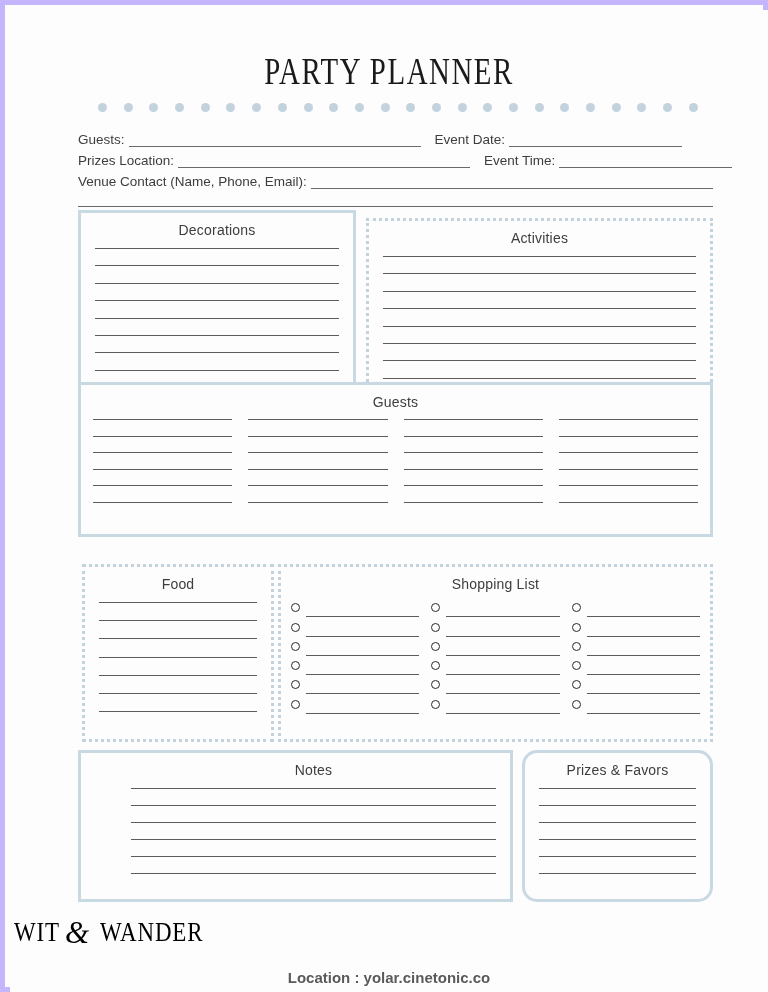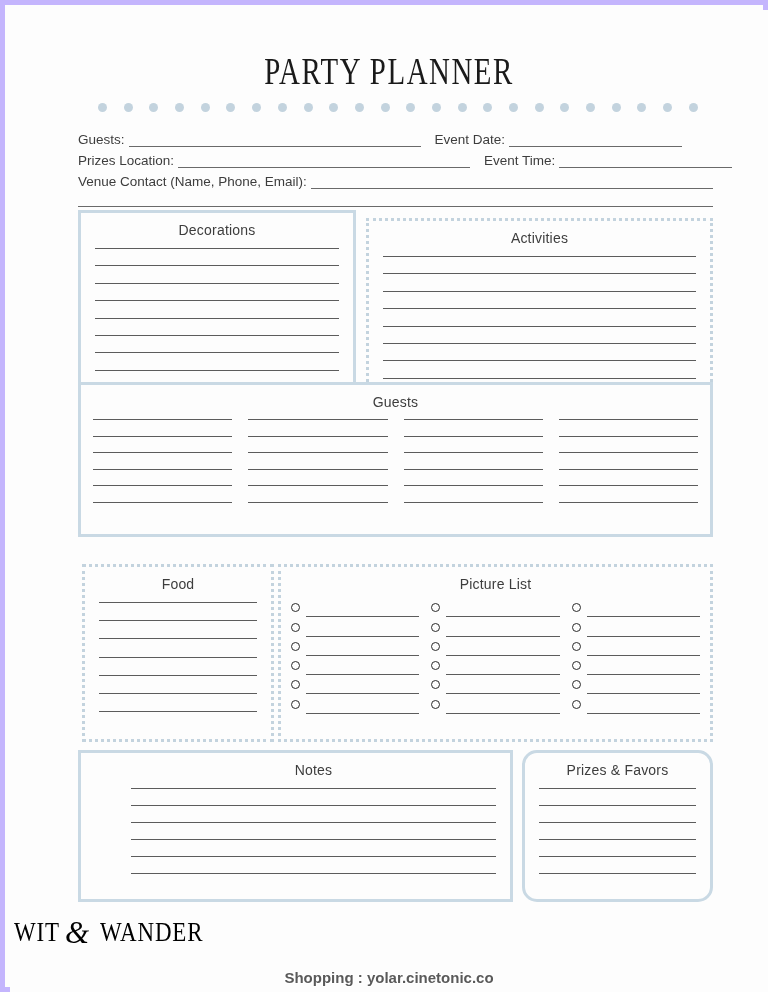--- a/index.html
+++ b/index.html
@@ -333,21 +333,21 @@
           <div class="rule"></div>
           <div class="rule"></div>
           <div class="rule"></div>
           <div class="rule"></div>
           <div class="rule"></div>
           <div class="rule"></div>
         </div>
     </div>
 
     <div class="box dotted" id="box-shopping">
-      <div class="box-title">Picture List</div>
+      <div class="box-title">Shopping List</div>
       <div id="shopping-grid">
           <div class="shop-col">
             <div class="shop-item">
               <span class="checkbox-circle"></span>
               <span class="rule"></span>
             </div>
             <div class="shop-item">
               <span class="checkbox-circle"></span>
               <span class="rule"></span>
             </div>
@@ -444,16 +444,16 @@
           <div class="rule"></div>
           <div class="rule"></div>
           <div class="rule"></div>
         </div>
     </div>
 
     <div id="logo">
       <span class="wit">WIT</span><span class="amp">&amp;</span><span class="wander">WANDER</span>
     </div>
 
-    <div id="watermark">Shopping : yolar.cinetonic.co</div>
+    <div id="watermark">Location : yolar.cinetonic.co</div>
 
   </div>
 </div>
 
 </body></html>

